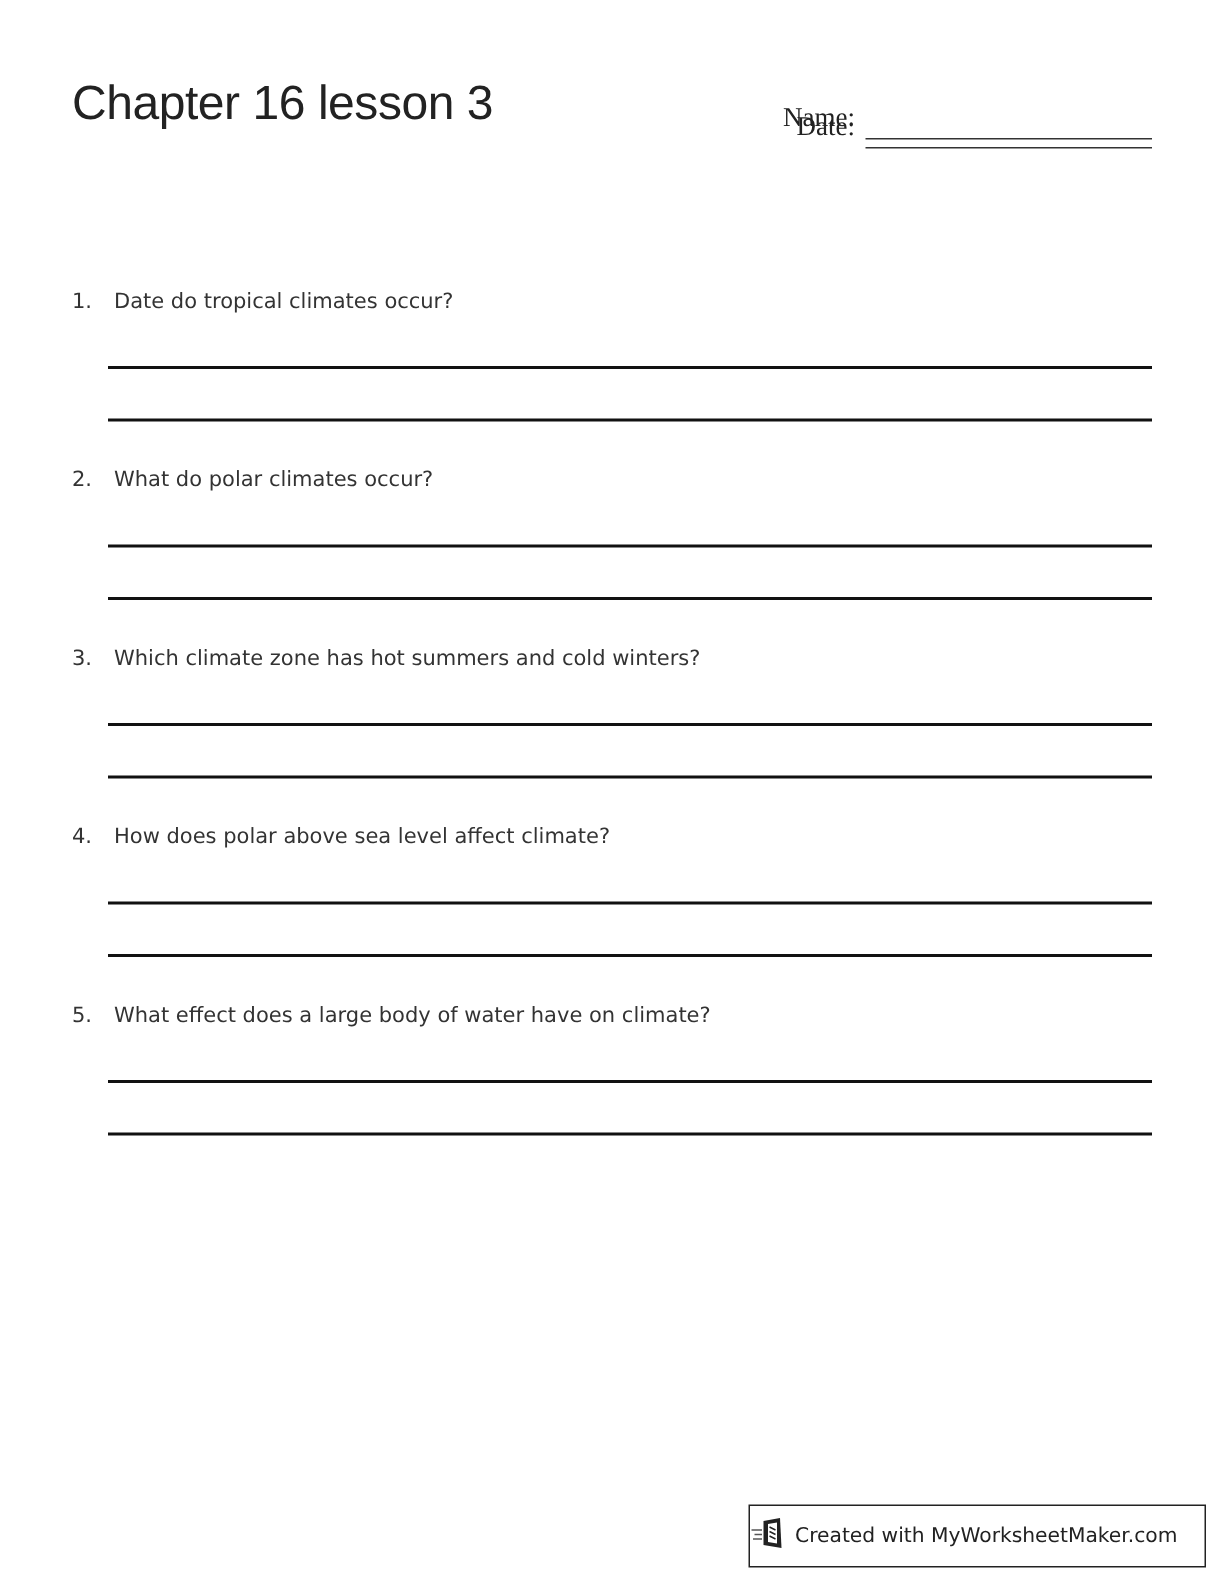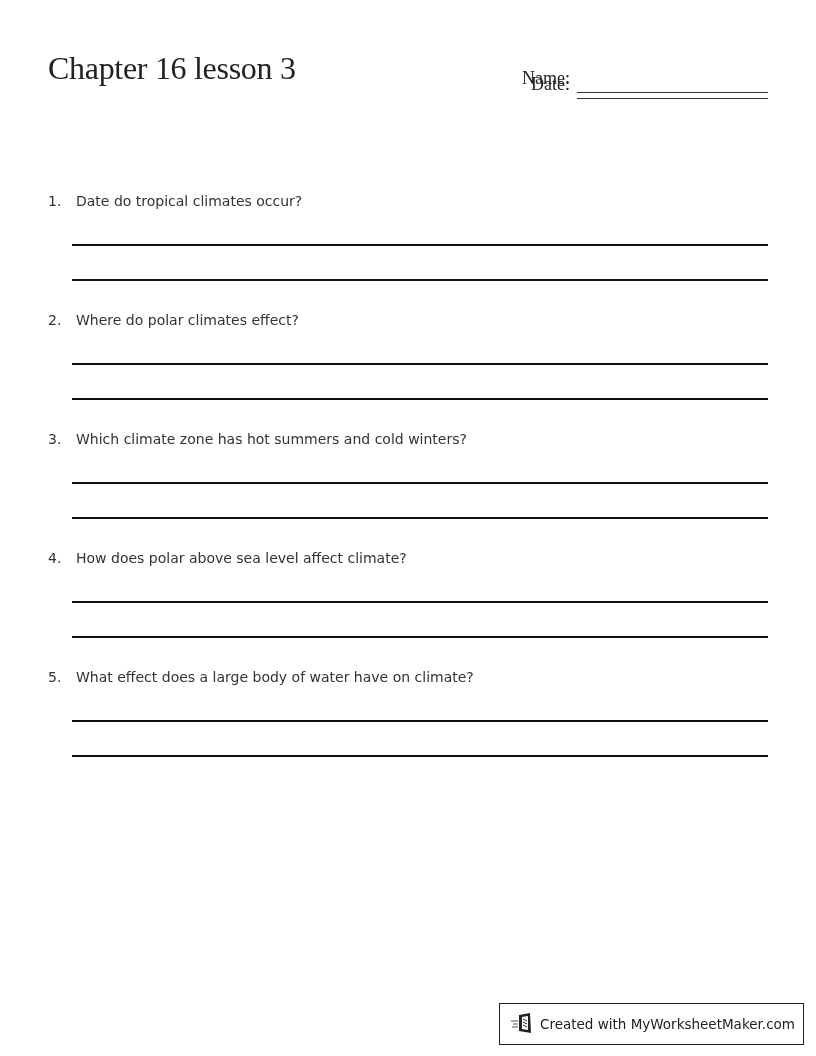--- a/index.html
+++ b/index.html
@@ -1,39 +1,39 @@
 <!DOCTYPE html>
 <html><head>
 <meta charset="utf-8">
 <style>
   html, body { margin: 0; padding: 0; background: #ffffff; }
   body { width: 816px; height: 1056px; position: relative; overflow: hidden; color: #222; }
   .title {
     position: absolute; left: 48px; top: 48px;
-    font-family: Liberation Serif, serif; font-size: 32px; font-weight: normal;
+    font-family: Liberation Sans, sans-serif; font-size: 32px; font-weight: normal;
     color: #222; letter-spacing: -0.3px; margin: 0; line-height: 40px;
   }
   .field {
     position: absolute; left: 500px; width: 268px; height: 30px;
     font-family: "Liberation Serif", serif; font-size: 18px; color: #222;
   }
   .field .label { position: absolute; right: 198px; top: 4px; white-space: nowrap; }
   .field .line { position: absolute; left: 77px; right: 0; top: 28px; border-bottom: 1.5px solid #333; }
   .q {
     position: absolute; left: 48px; width: 720px;
     font-family: "DejaVu Sans", sans-serif; font-size: 14px; color: #333;
   }
   .q .num { position: absolute; left: 0; top: 0; }
   .q .text { position: absolute; left: 28px; top: 0; white-space: nowrap; }
   .q .ans { position: absolute; left: 24px; right: 0; height: 0; border-bottom: 2px solid #111; }
   .footer {
     position: absolute; left: 499px; top: 1003px; width: 305px; height: 42px;
     border: 1.5px solid #222; box-sizing: border-box;
     font-family: "DejaVu Sans", sans-serif; font-size: 13.5px; color: #222;
-    display: flex; align-items: center; padding-left: 10px; gap: 6px;
+    display: flex; align-items: center; gap: 6px;
   }
   .footer svg { flex: none; }
 </style>
 </head>
 <body>
 
 <h1 class="title">Chapter 16 lesson 3</h1>
 
 <div class="field" style="top:64px;">
   <span class="label">Name:</span>
@@ -46,21 +46,21 @@
 
 <div class="q" style="top:193px;">
   <span class="num">1.</span>
   <span class="text">Date do tropical climates occur?</span>
   <div class="ans" style="top:51px;"></div>
   <div class="ans" style="top:86px;"></div>
 </div>
 
 <div class="q" style="top:312px;">
   <span class="num">2.</span>
-  <span class="text">Where do polar climates effect?</span>
+  <span class="text">What do polar climates occur?</span>
   <div class="ans" style="top:51px;"></div>
   <div class="ans" style="top:86px;"></div>
 </div>
 
 <div class="q" style="top:431px;">
   <span class="num">3.</span>
   <span class="text">Which climate zone has hot summers and cold winters?</span>
   <div class="ans" style="top:51px;"></div>
   <div class="ans" style="top:86px;"></div>
 </div>

